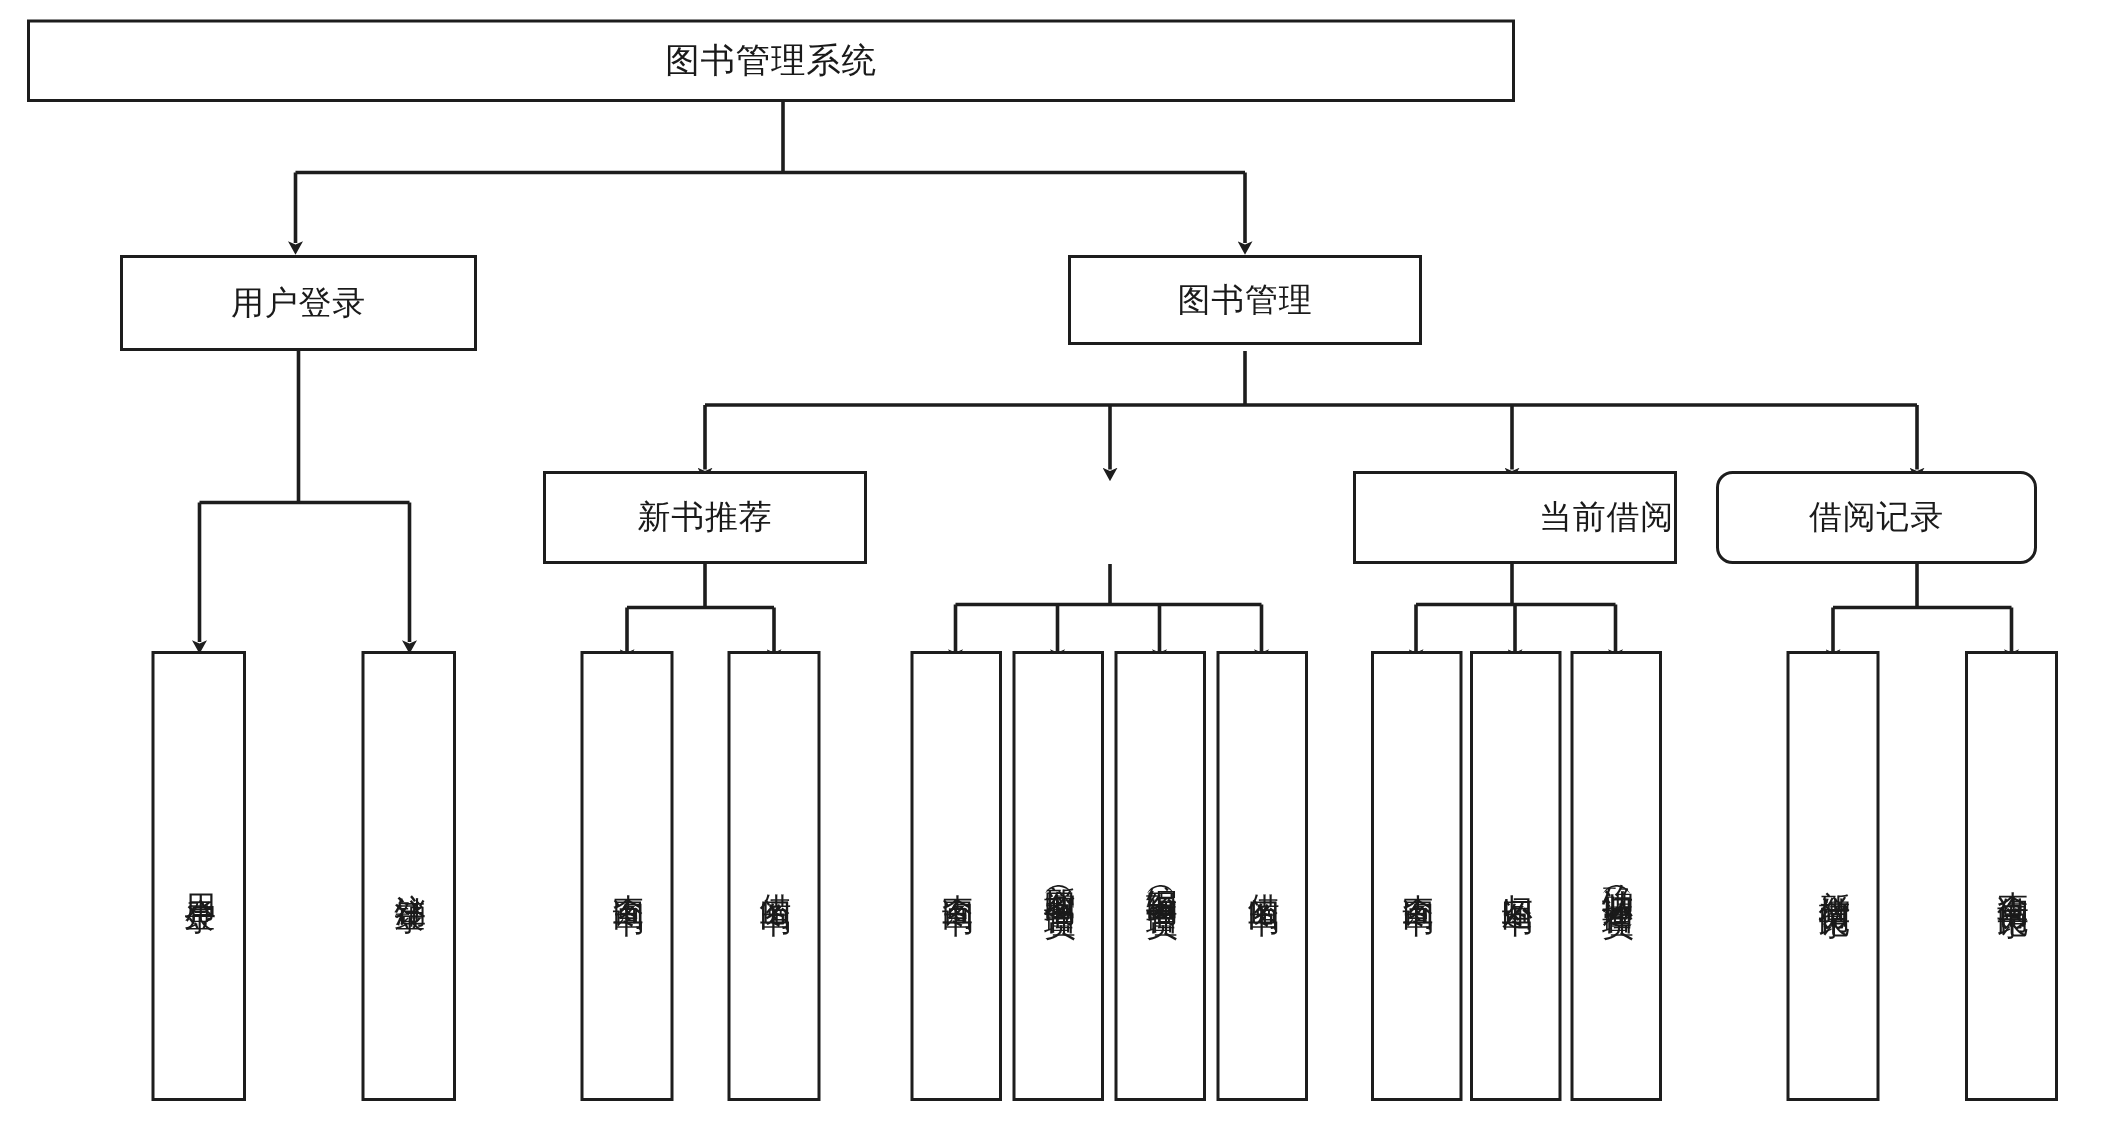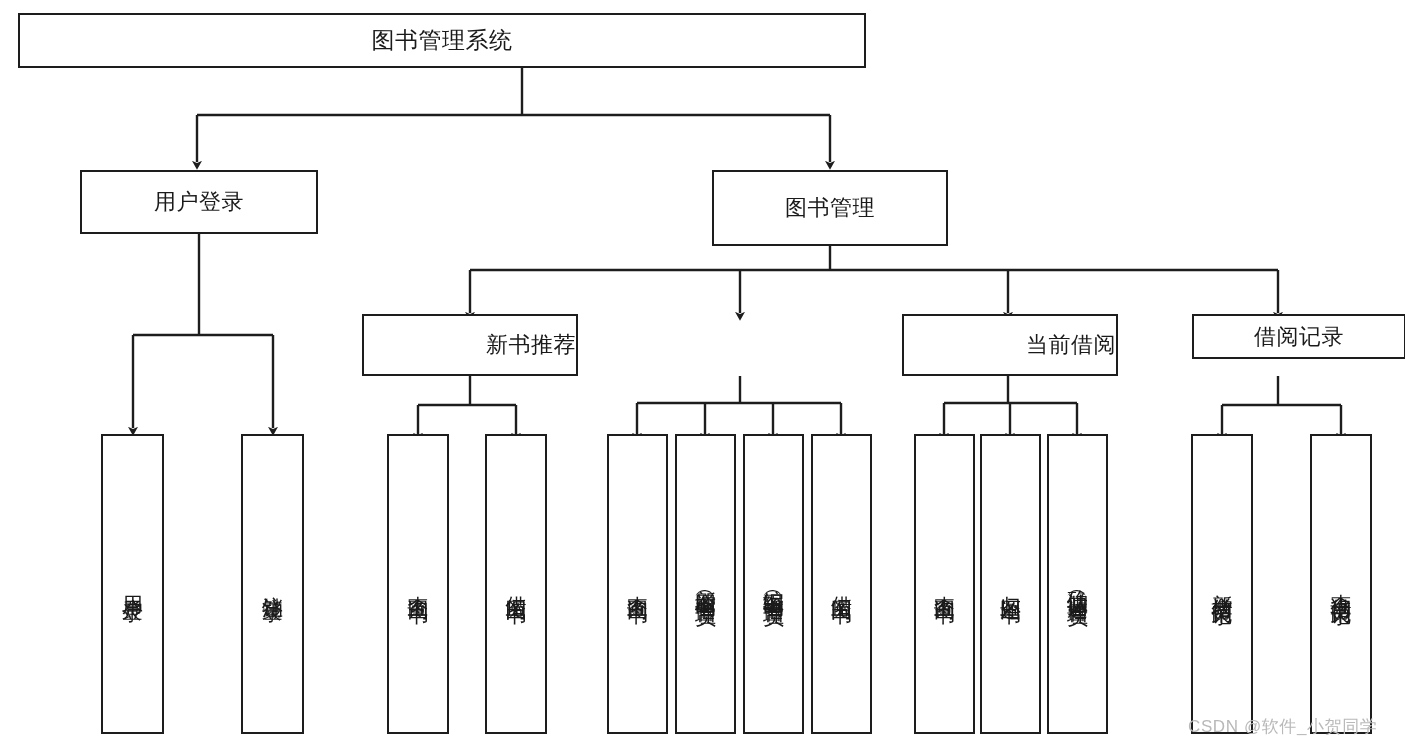--- a/index.html
+++ b/index.html
@@ -120,42 +120,42 @@
       <path d="M1010,403 L1010,434" marker-end="url(#arrowhead)"></path>
       <path d="M1077,403 L1077,434" marker-end="url(#arrowhead)"></path>
 
       <path d="M1278,376 L1278,405"></path>
       <path d="M1222,405 L1341,405"></path>
       <path d="M1222,405 L1222,434" marker-end="url(#arrowhead)"></path>
       <path d="M1341,405 L1341,434" marker-end="url(#arrowhead)"></path>
     </g>
   </svg>
 
-  <div class="node horiz root" style="left:18px; top:13px; width:848px; height:55px;">
+  <div class="node horiz root" style="left:18px; top:13px; width:992px; height:55px;">
     <span class="node-label">图书管理系统</span>
   </div>
 
   <div class="node horiz" style="left:80px; top:170px; width:238px; height:64px;">
     <span class="node-label">用户登录</span>
   </div>
 
-  <div class="node horiz" style="left:712px; top:170px; width:236px; height:76px;">
+  <div class="node horiz" style="left:712px; top:170px; width:236px; height:60px;">
     <span class="node-label">图书管理</span>
   </div>
 
-  <div class="node horiz" style="left:362px; top:314px; width:216px; height:62px;justify-content:flex-end;">
+  <div class="node horiz" style="left:362px; top:314px; width:216px; height:62px;">
     <span class="node-label">新书推荐</span>
   </div>
 
 
   <div class="node horiz" style="left:902px; top:314px; width:216px; height:62px;justify-content:flex-end;">
     <span class="node-label">当前借阅</span>
   </div>
 
-  <div class="node horiz" style="left:1192px; top:314px; width:214px; height:45px;">
+  <div class="node horiz" style="left:1144px; top:314px; width:214px; height:62px;border-radius:11px;">
     <span class="node-label">借阅记录</span>
   </div>
 
   <div class="node vert" style="left:101px; top:434px; width:63px; height:300px;">
     <span class="node-label">用户登录</span>
   </div>
 
   <div class="node vert" style="left:241px; top:434px; width:63px; height:300px;">
     <span class="node-label">注销登录</span>
   </div>
@@ -197,15 +197,14 @@
   </div>
 
   <div class="node vert" style="left:1191px; top:434px; width:62px; height:300px;">
     <span class="node-label">新增借阅记录</span>
   </div>
 
   <div class="node vert" style="left:1310px; top:434px; width:62px; height:300px;">
     <span class="node-label">查询借阅记录</span>
   </div>
 
-  <div class="watermark" style="left:1188px; top:715px;">CSDN @软件_小贺同学</div>
 
 </div>
 
 </body></html>

